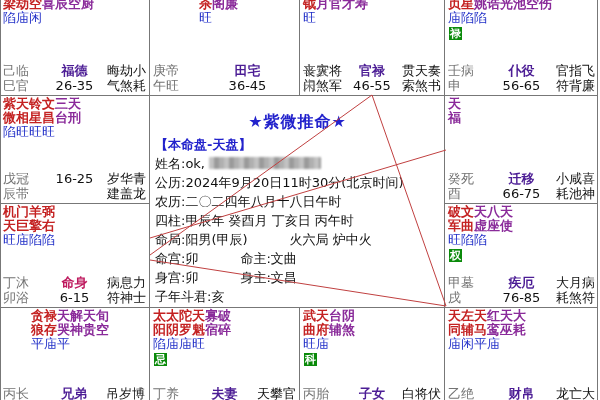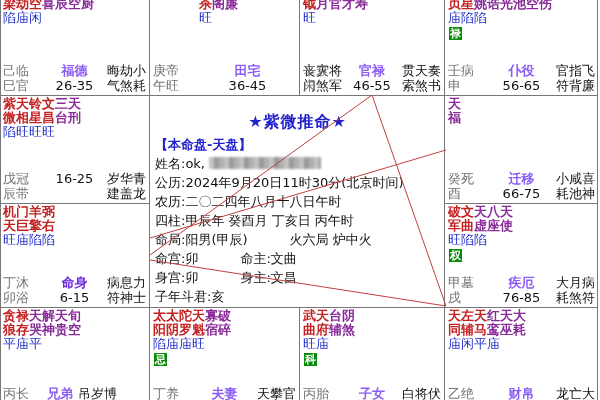--- a/index.html
+++ b/index.html
@@ -13,22 +13,22 @@
   .row0 .stars{margin-top:-4px;}
   .star-line{white-space:nowrap;font-weight:bold;}
   .seg-red{color:#c42222;}
   .seg-purple{color:#8a2b9a;}
   .bright{color:#2230c8;font-size:13px;line-height:14px;font-weight:normal;white-space:nowrap;}
   .badge{display:inline-block;background:#0a8a0a;color:#fff;font-size:11px;line-height:13px;
          padding:0 1px;margin:2px 0 0 1px;font-weight:bold;}
   .bottom{position:absolute;left:0;right:0;font-size:13px;line-height:15px;}
   .stem{position:absolute;left:2px;top:0;white-space:pre;color:#737373;}
   .pal{position:absolute;left:0;right:0;top:0;text-align:center;}
-  .pal .name{font-weight:bold;color:#8b5cf6;}
-  .pal.mingshen .name{color:#6d28d9;}
+  .pal .name{font-weight:bold;color:#4c1d95;}
+  .pal.mingshen .name{color:#be185d;}
   .range{color:#111;}
   .trio{position:absolute;right:2px;top:0;text-align:left;white-space:pre;color:#111;}
   #center{position:absolute;left:151px;top:96px;width:293px;height:211px;}
   #center .ttl{text-align:center;font-size:16px;font-weight:bold;color:#2222cc;
                letter-spacing:1px;margin-top:16px;}
   #center .info{margin:2px 0 0 4px;font-size:13px;line-height:19px;color:#111;white-space:nowrap;}
   #center .info .hdr{color:#2222cc;font-weight:bold;}
   .blurbox{display:inline-block;width:112px;height:12px;vertical-align:-1px;margin-left:4px;
            background:repeating-linear-gradient(90deg,#c2c2c2 0 5px,#9a9a9a 5px 10px,#b0b0b0 10px 15px);
            filter:blur(1.3px);border-radius:1px;}
@@ -183,21 +183,21 @@
           <div class="stem">甲墓
 戌</div>
           <div class="pal">
             <div class="name">疾厄</div>
             <div class="range">76-85</div>
           </div>
           <div class="trio">大月病
 耗煞符</div>
         </div>
       </div>
-      <div class="cell row3" style="left: 1px; top: 308px; width: 118px; height: 92px;">
+      <div class="cell row3" style="left: 1px; top: 308px; width: 118px; height: 92px; padding-left: 28px;">
         <div class="stars">
           <div class="star-line"><span class="seg-red">贪禄</span><span class="seg-purple">天解天旬</span></div>
           <div class="star-line"><span class="seg-red">狼存</span><span class="seg-purple">哭神贵空</span></div>
           <div class="bright">平庙平</div>
         </div>
         <div class="bottom" style="top: 78px;">
           <div class="stem">丙长</div>
           <div class="pal">
             <div class="name">兄弟</div>
           </div>

